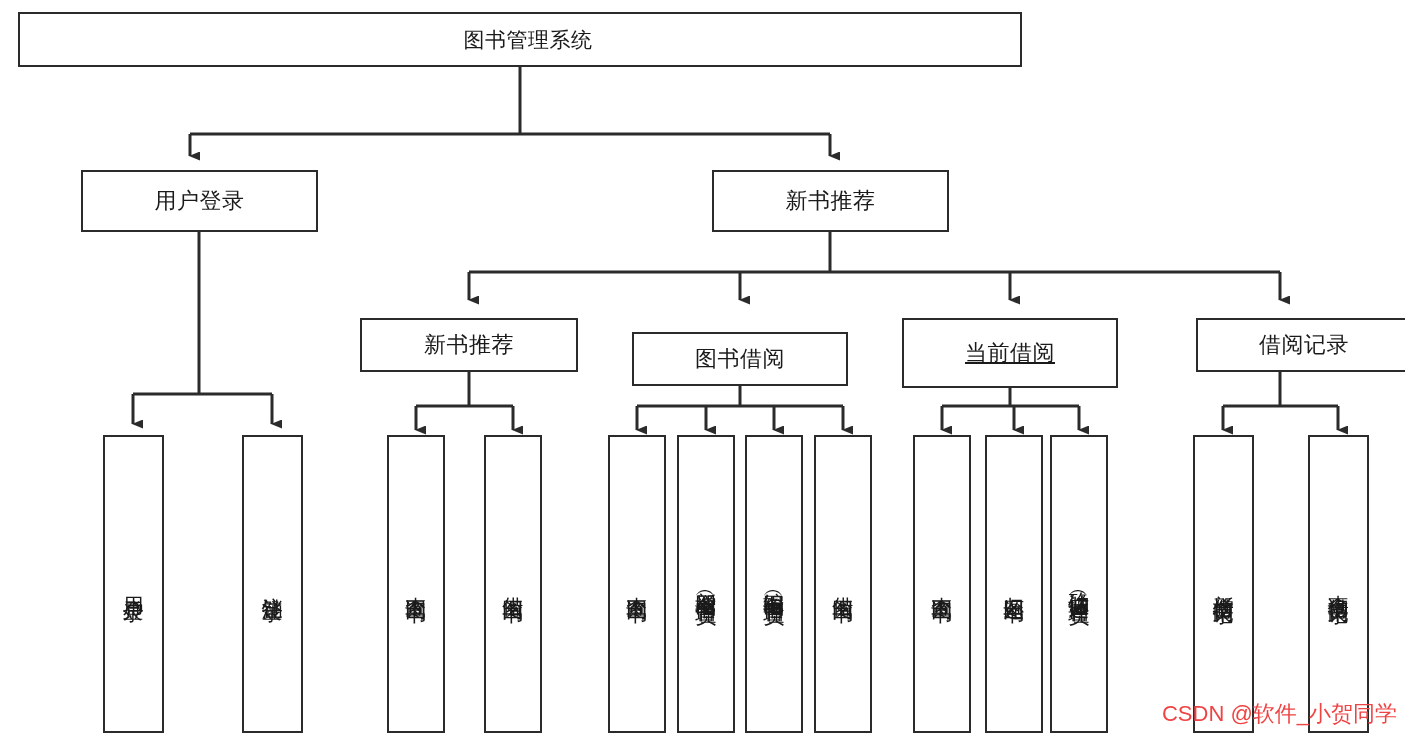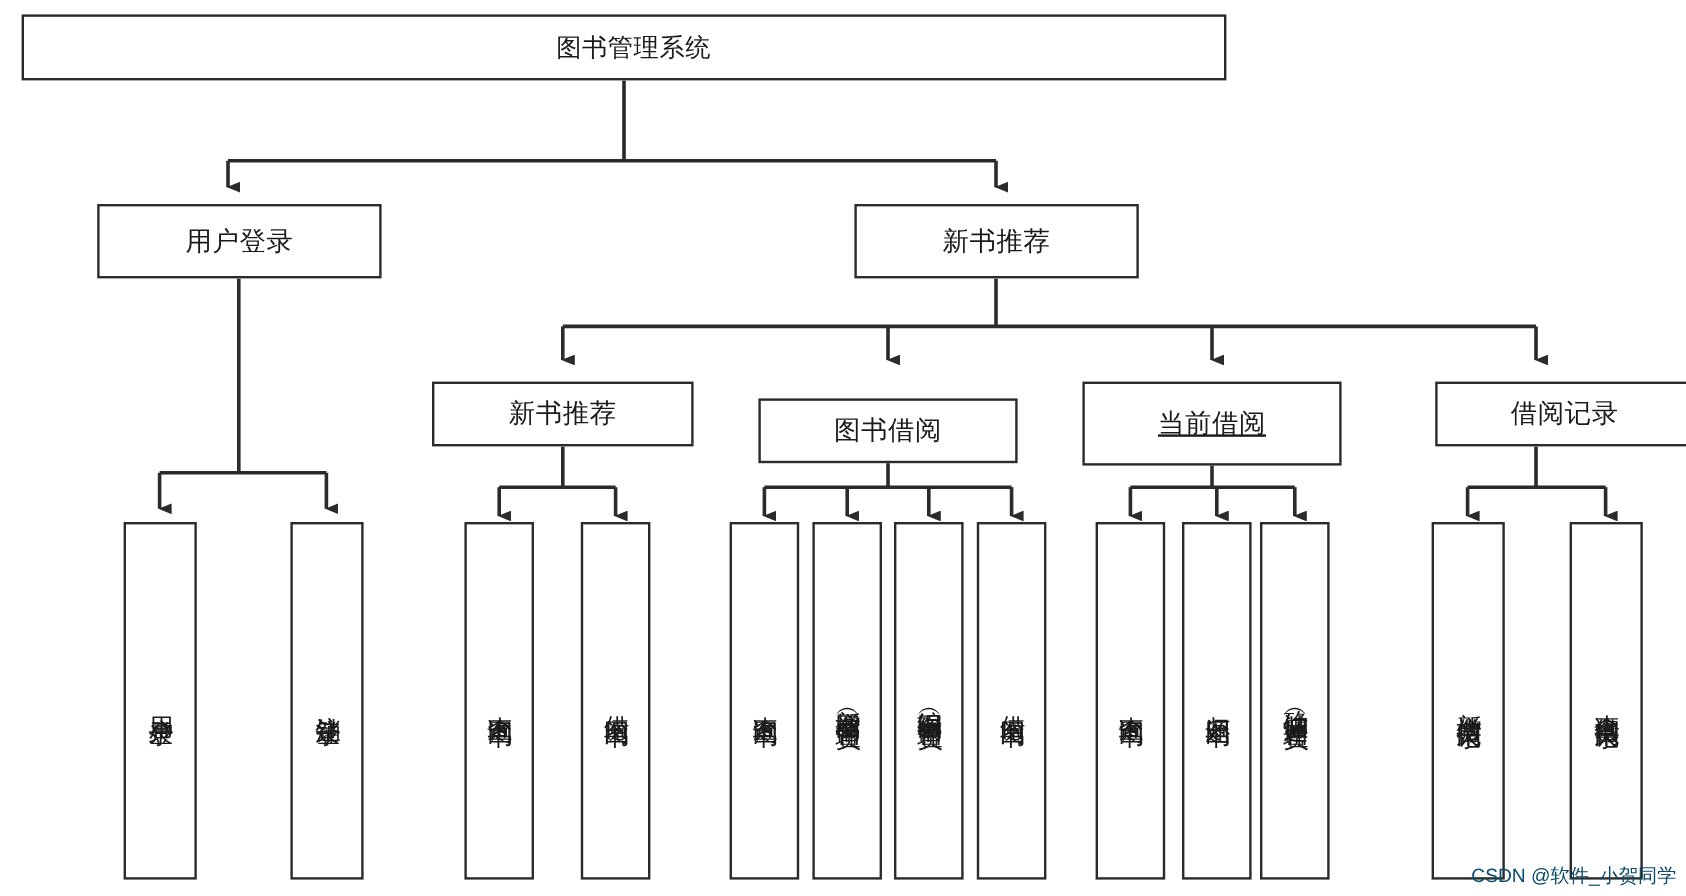--- a/index.html
+++ b/index.html
@@ -55,23 +55,23 @@
   .node-v .vtext {
     writing-mode: vertical-rl;
     text-orientation: upright;
     display: block;
     white-space: normal;
     max-height: 100%;
   }
   .watermark {
     position: absolute;
     right: 8px;
-    bottom: 6px;
-    font-size: 16px;
-    color: #0c4a6e;
+    bottom: 18px;
+    font-size: 22px;
+    color: #ef4444;
     white-space: nowrap;
     user-select: none;
   }
 </style>
 </head>
 <body>
 
 <div id="diagram-root">
 
   <svg class="edges" viewBox="0 0 1405 747">

